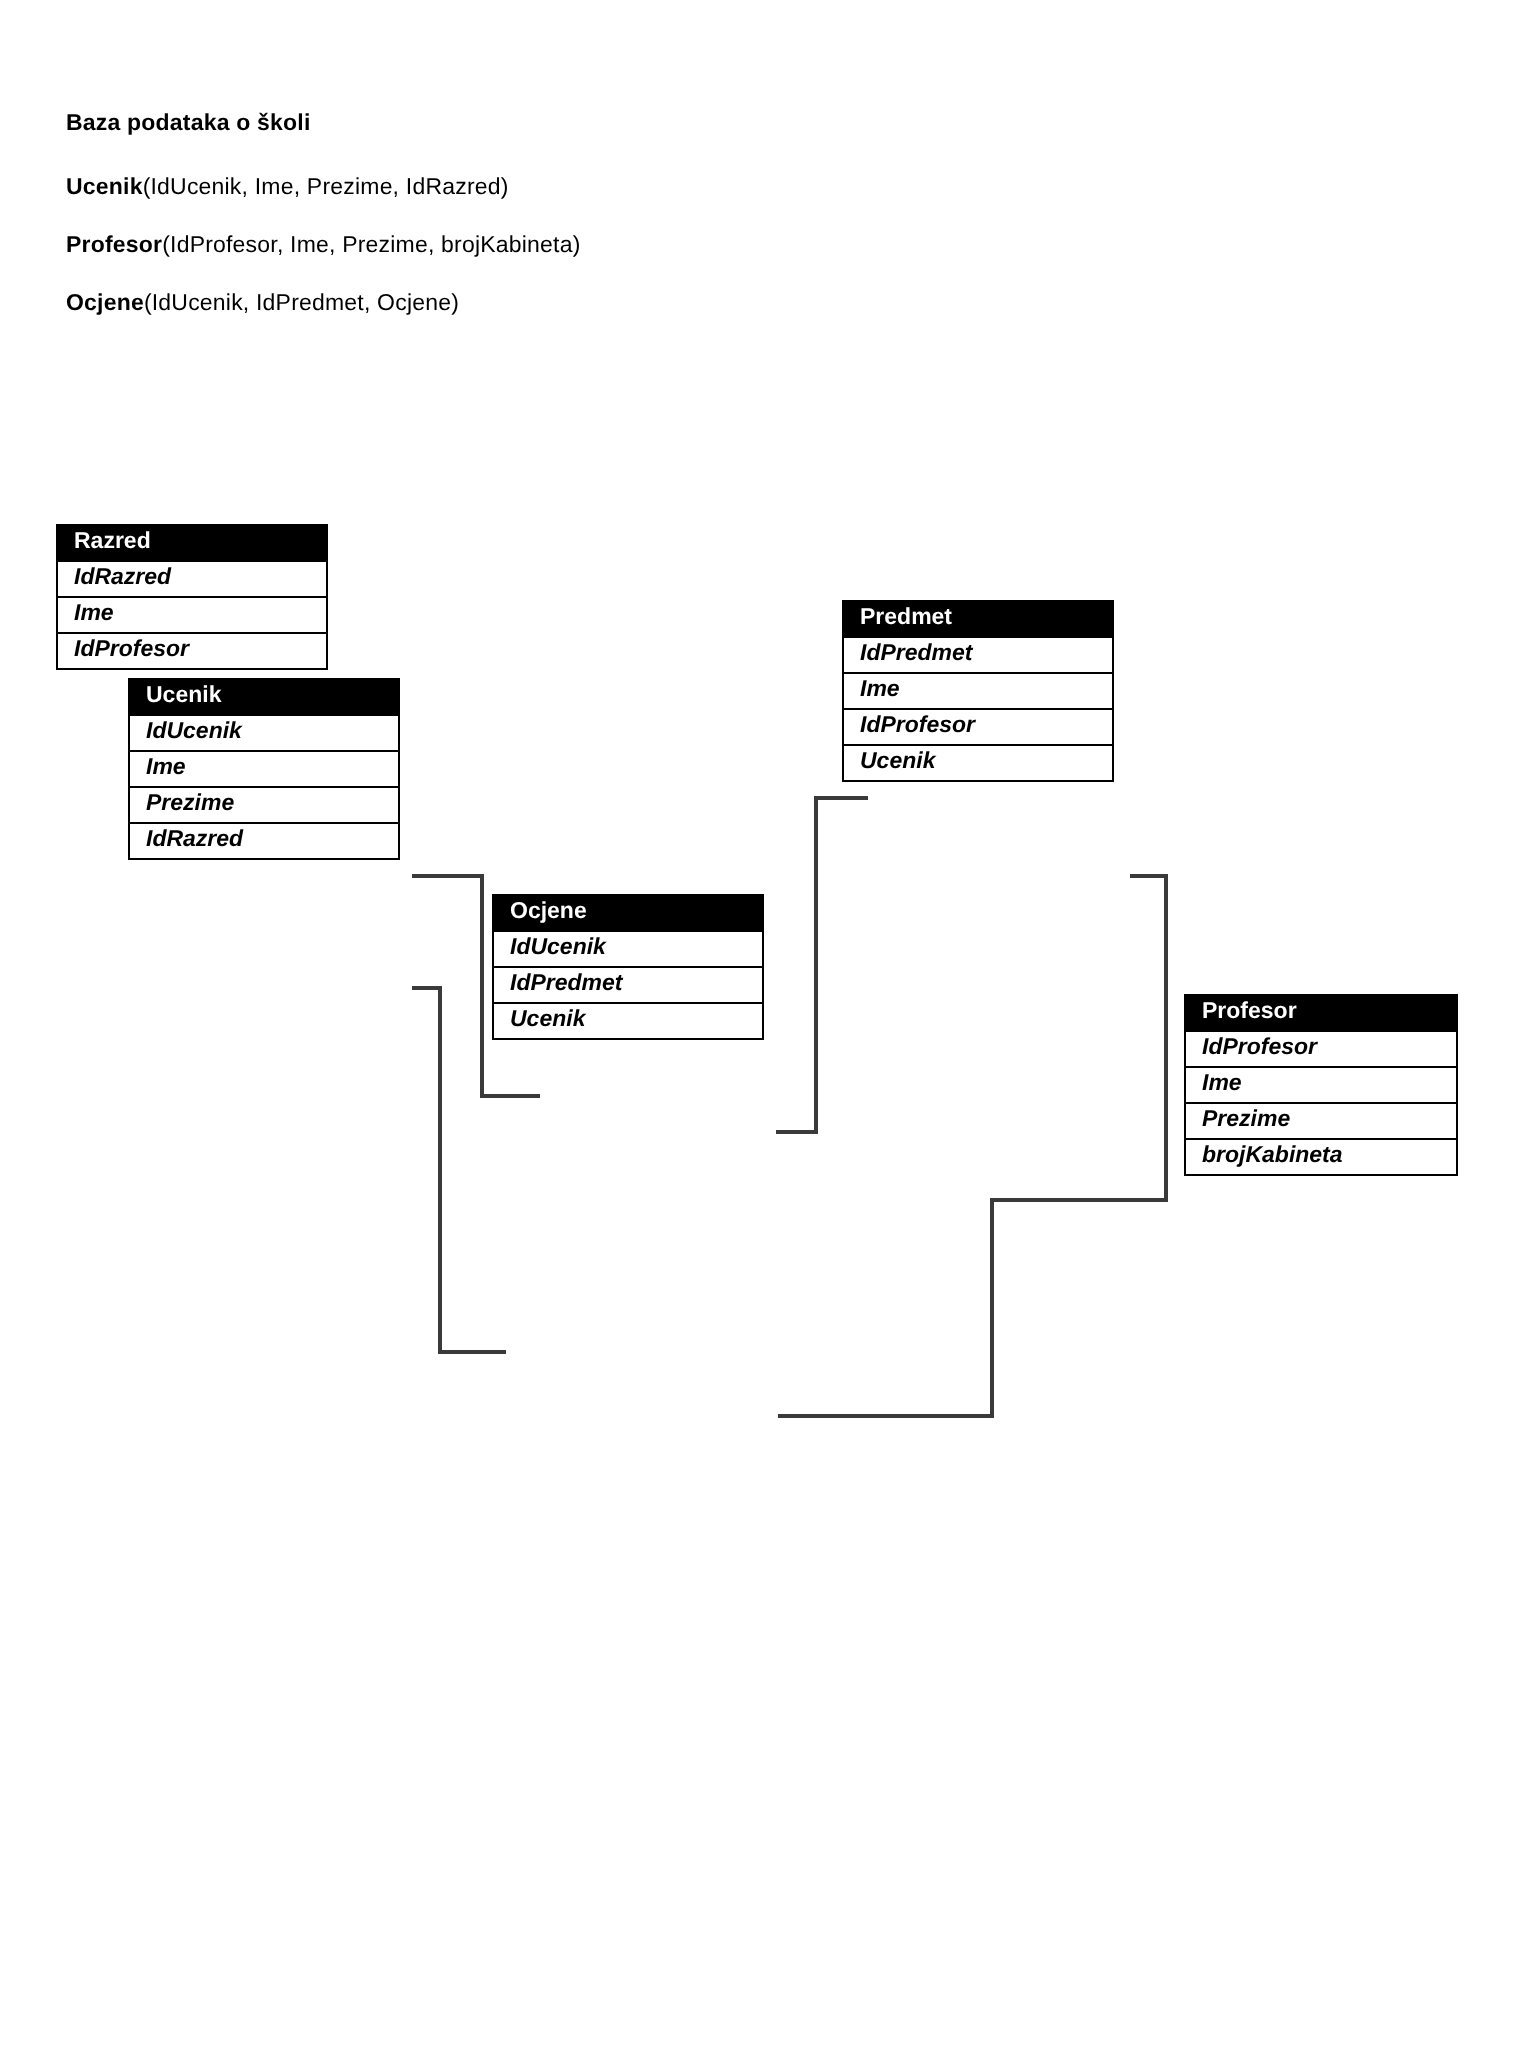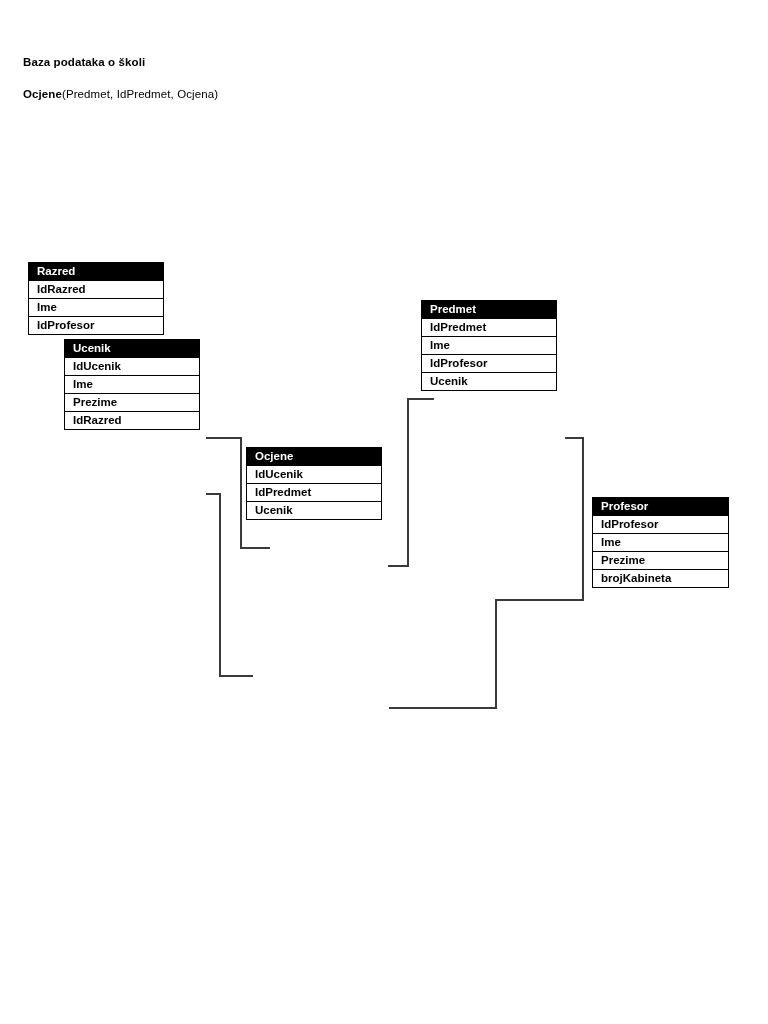--- a/index.html
+++ b/index.html
@@ -12,21 +12,21 @@
     height: 1024px;
     position: relative;
     font-family: "Liberation Sans", sans-serif;
     color: #000000;
     overflow: hidden;
   }
 
   
   #schema-text {
     position: absolute;
-    left: 23px;
+    left: 33px;
     top: 55px;
     width: 650px;
   }
   #schema-text .line {
     font-size: 11.5px;
     line-height: 14px;
     margin-bottom: 15px;
     white-space: nowrap;
     letter-spacing: 0.1px;
   }
@@ -75,41 +75,44 @@
     background: #ffffff;
     color: #000000;
     font-weight: bold;
     font-size: 11.5px;
     line-height: 17px;
     height: 18px;
     padding: 0 0 0 8px;
     box-sizing: border-box;
     white-space: nowrap;
     overflow: hidden;
+    font-style: italic;
   }
 
   
   #tbl-razred   { left: 28px;  top: 262px; width: 136px; }
   #tbl-ucenik   { left: 64px;  top: 339px; width: 136px; }
   #tbl-predmet  { left: 421px; top: 300px; width: 136px; }
   #tbl-ocjene   { left: 246px; top: 447px; width: 136px; }
   #tbl-profesor { left: 592px; top: 497px; width: 137px; }
 </style>
 </head>
 <body>
 
 <div id="schema-text">
 
   <div class="line title">Baza podataka o školi</div>
 
+  <div class="line"><span class="rel-name">Ucenik</span><span class="rel-attrs">(IdUcenik, Ime, Prezime, IdRazred)</span></div>
 
 
+  <div class="line"><span class="rel-name">Profesor</span><span class="rel-attrs">(IdProfesor, Ime, Prezime, brojKabineta)</span></div>
 
 
-  <div class="line"><span class="rel-name">Ocjene</span><span class="rel-attrs">(Predmet, IdPredmet, Ocjena)</span></div>
+  <div class="line"><span class="rel-name">Ocjene</span><span class="rel-attrs">(IdUcenik, IdPredmet, Ocjene)</span></div>
 
 </div>
 
 <svg id="connectors" viewBox="0 0 768 1024" width="768" height="1024">
   <g fill="none" stroke="#3a3a3a" stroke-width="2" stroke-linecap="square">
 
     <path d="M 207 438 L 241 438 L 241 548 L 269 548"></path>
 
     <path d="M 207 494 L 220 494 L 220 676 L 252 676"></path>
 

